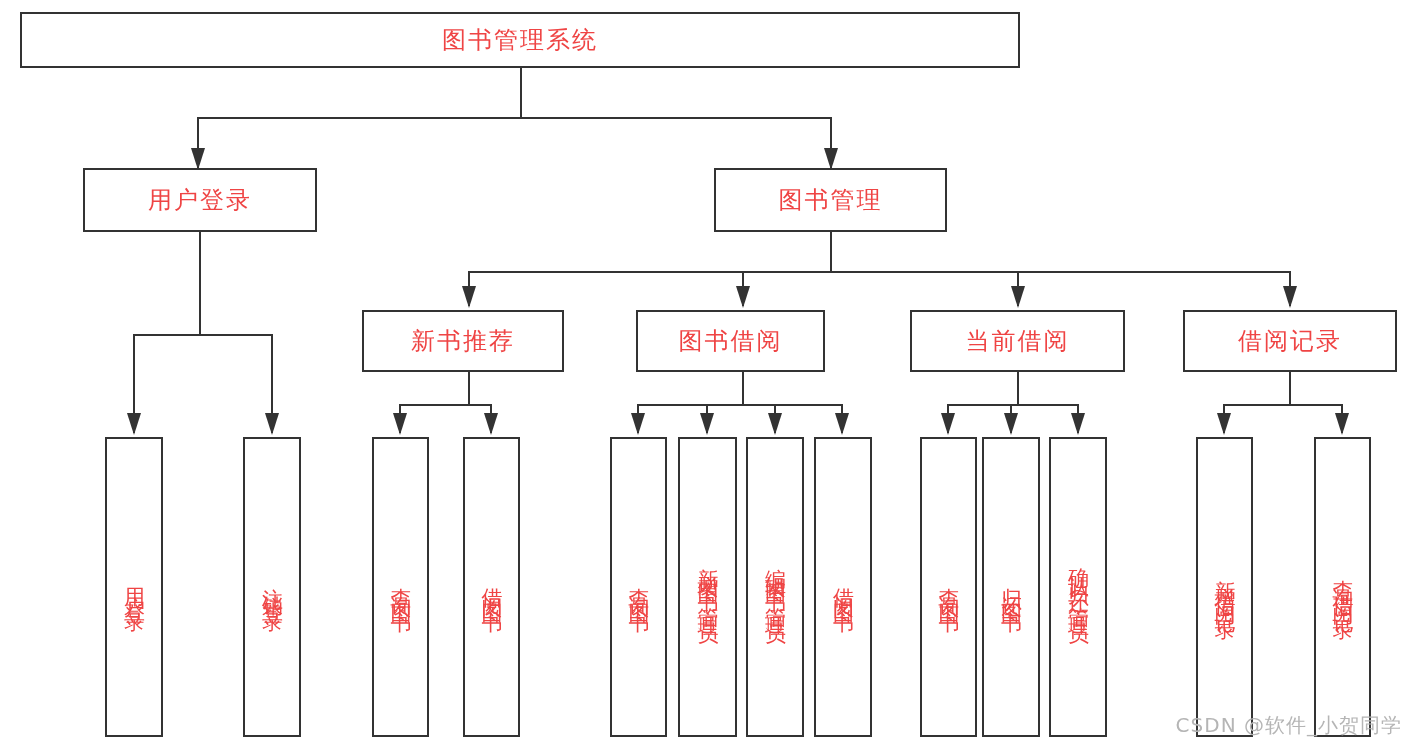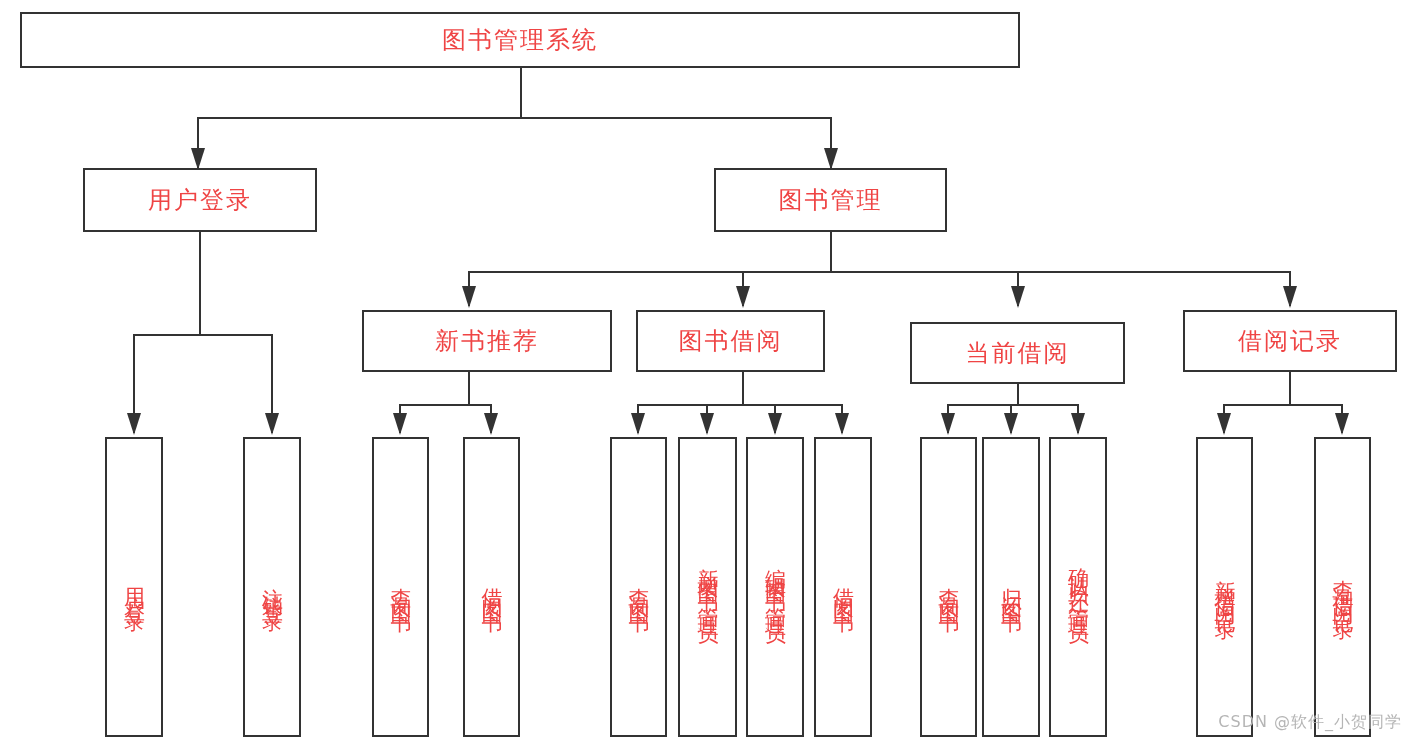--- a/index.html
+++ b/index.html
@@ -14,21 +14,21 @@
     border:2px solid #333333;background:#ffffff;color:#ef4444;
     display:flex;align-items:center;justify-content:center;
   }
   .hlabel{font-size:24px;letter-spacing:2px;white-space:nowrap;}
   .vbox .vlabel{
     writing-mode:vertical-rl;text-orientation:mixed;
     font-size:21px;letter-spacing:8px;line-height:1;white-space:nowrap;
   }
   .watermark{
     position:absolute;z-index:3;top:712px;right:3px;
-    font-size:16px;color:#b5b5b5;letter-spacing:1px;white-space:nowrap;
+    font-size:20px;color:#b5b5b5;letter-spacing:1px;white-space:nowrap;
   }
 </style>
 </head>
 <body>
 
 <svg id="connector-layer" width="1405" height="747" viewBox="0 0 1405 747" xmlns="http://www.w3.org/2000/svg">
   <g stroke="#333333" stroke-width="2" fill="none">
     <path d="M521 68 V118 M198 170 V118 H831 V170"></path>
     <path d="M200 232 V335 M134 433 V335 H272 V433"></path>
     <path d="M831 232 V272 M469 306 V272 H1290 V306 M743 272 V306 M1018 272 V306"></path>
@@ -64,27 +64,27 @@
   <span class="hlabel">图书管理系统</span>
 </div>
 
 <div class="box" style="left:83px;top:168px;width:234px;height:64px;">
   <span class="hlabel">用户登录</span>
 </div>
 <div class="box" style="left:714px;top:168px;width:233px;height:64px;justify-content:center;">
   <span class="hlabel">图书管理</span>
 </div>
 
-<div class="box" style="left:362px;top:310px;width:250px;height:62px;">
+<div class="box" style="left:362px;top:310px;width:202px;height:62px;">
   <span class="hlabel">新书推荐</span>
 </div>
 <div class="box" style="left:636px;top:310px;width:189px;height:62px;">
   <span class="hlabel">图书借阅</span>
 </div>
-<div class="box" style="left:910px;top:310px;width:215px;height:62px;margin-top:12px;">
+<div class="box" style="left:910px;top:310px;width:215px;height:62px;">
   <span class="hlabel">当前借阅</span>
 </div>
 <div class="box" style="left:1183px;top:310px;width:214px;height:62px;">
   <span class="hlabel">借阅记录</span>
 </div>
 
 <div class="box vbox" style="left:105px;top:437px;width:58px;height:300px;">
   <span class="vlabel">用户登录</span>
 </div>
 <div class="box vbox" style="left:243px;top:437px;width:58px;height:300px;">

